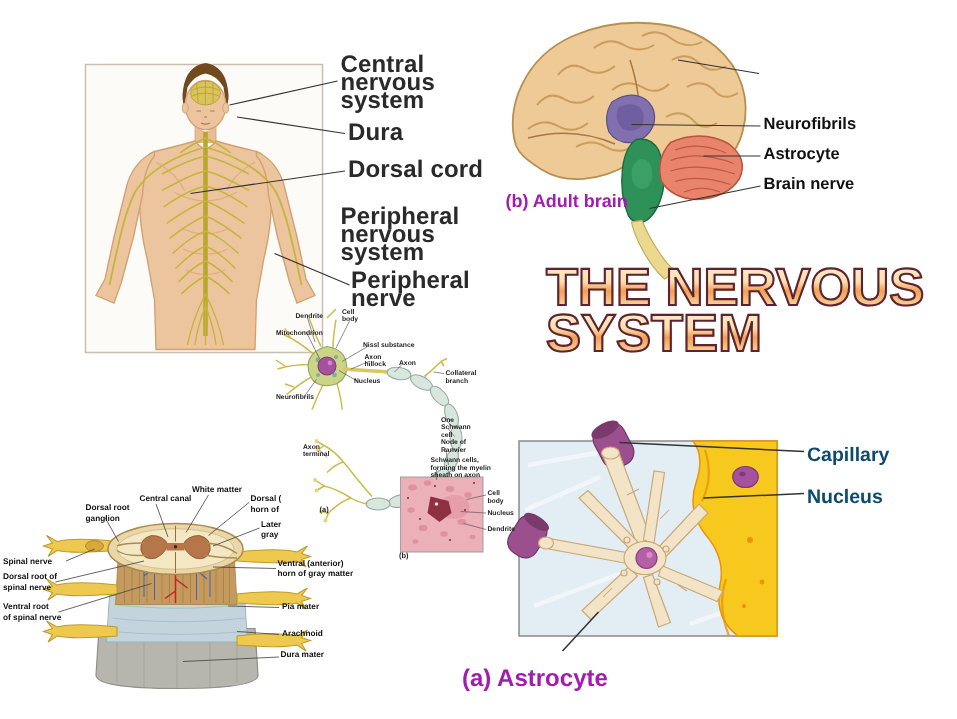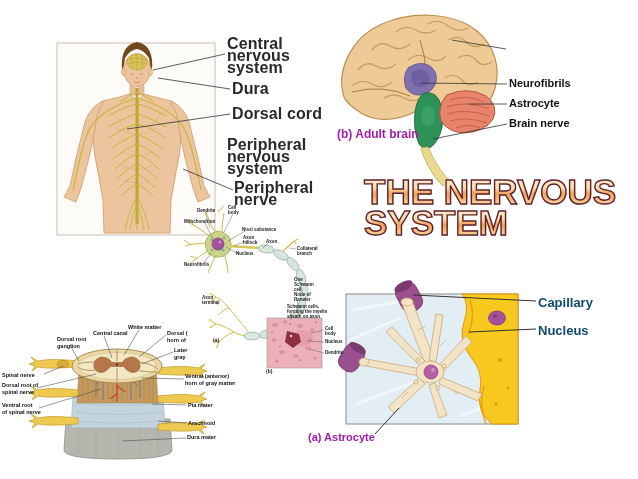--- a/index.html
+++ b/index.html
@@ -271,15 +271,15 @@
 <div class="lbl lbl-sp" style="left:2px;top:402px">Ventral root
 of spinal nerve</div>
 <div class="lbl lbl-sp" style="left:185px;top:373px">Ventral (anterior)
 horn of gray matter</div>
 <div class="lbl lbl-sp" style="left:188px;top:402px">Pia mater</div>
 <div class="lbl lbl-sp" style="left:188px;top:420px">Arachnoid</div>
 <div class="lbl lbl-sp" style="left:187px;top:434px">Dura mater</div>
 
 <div class="lbl lbl-astro" style="left:538px;top:295px">Capillary</div>
 <div class="lbl lbl-astro" style="left:538px;top:323px">Nucleus</div>
-<div class="cap" style="left:308px;top:431px;font-size:11px">(a) Astrocyte</div>
+<div class="cap" style="left:308px;top:444px;font-size:16px">(a) Astrocyte</div>
 
 </div>
 
 </body></html>

